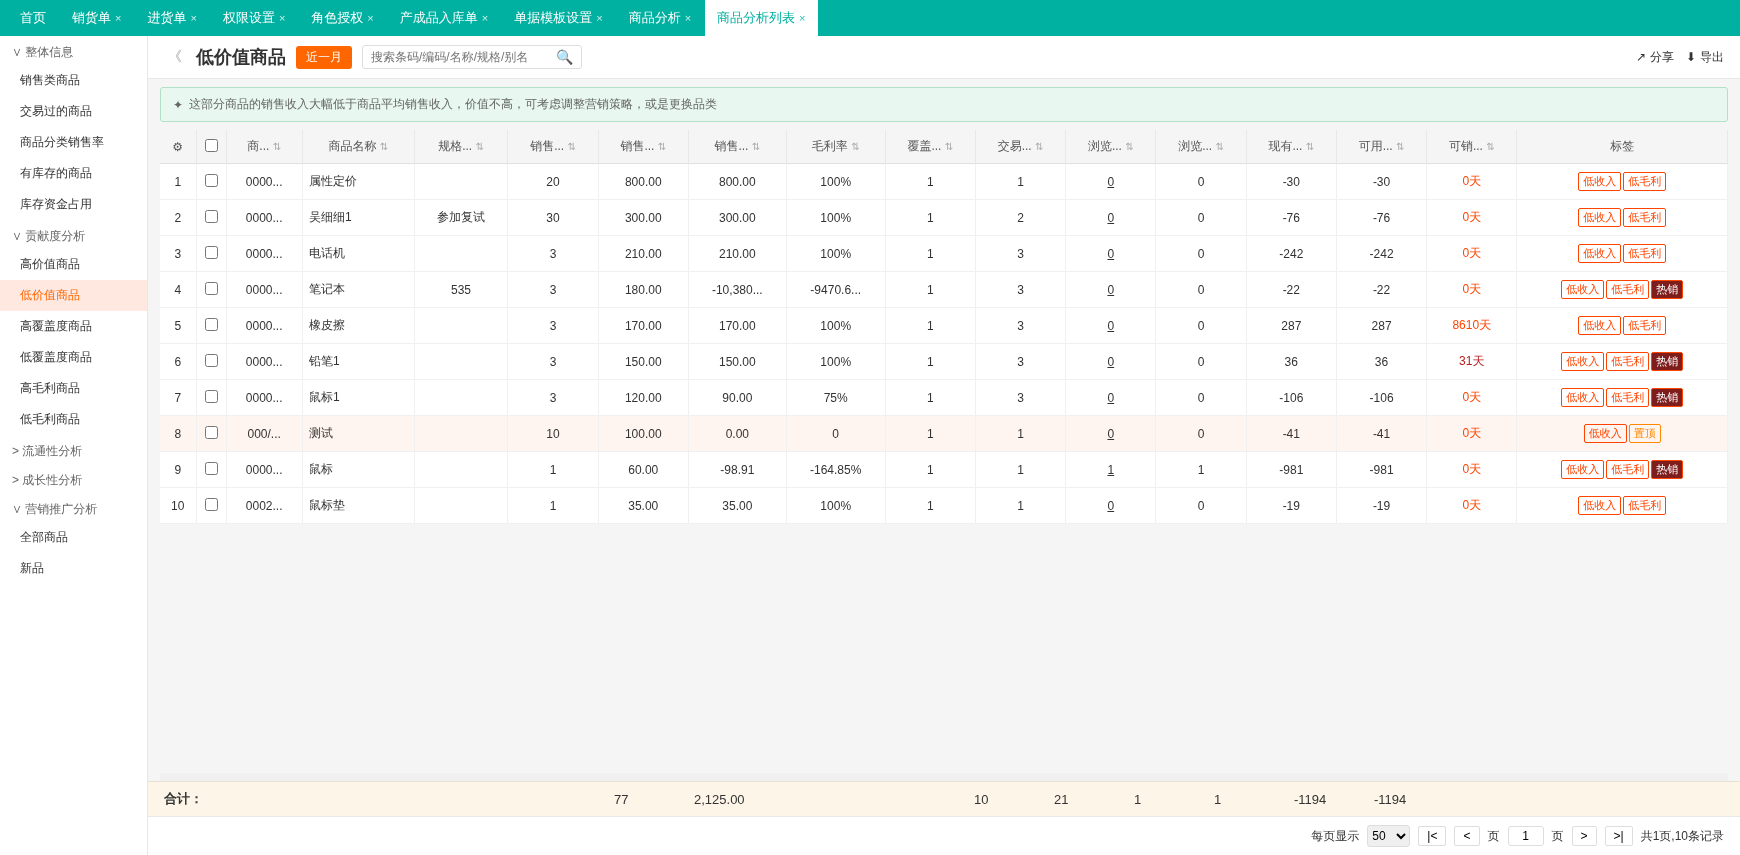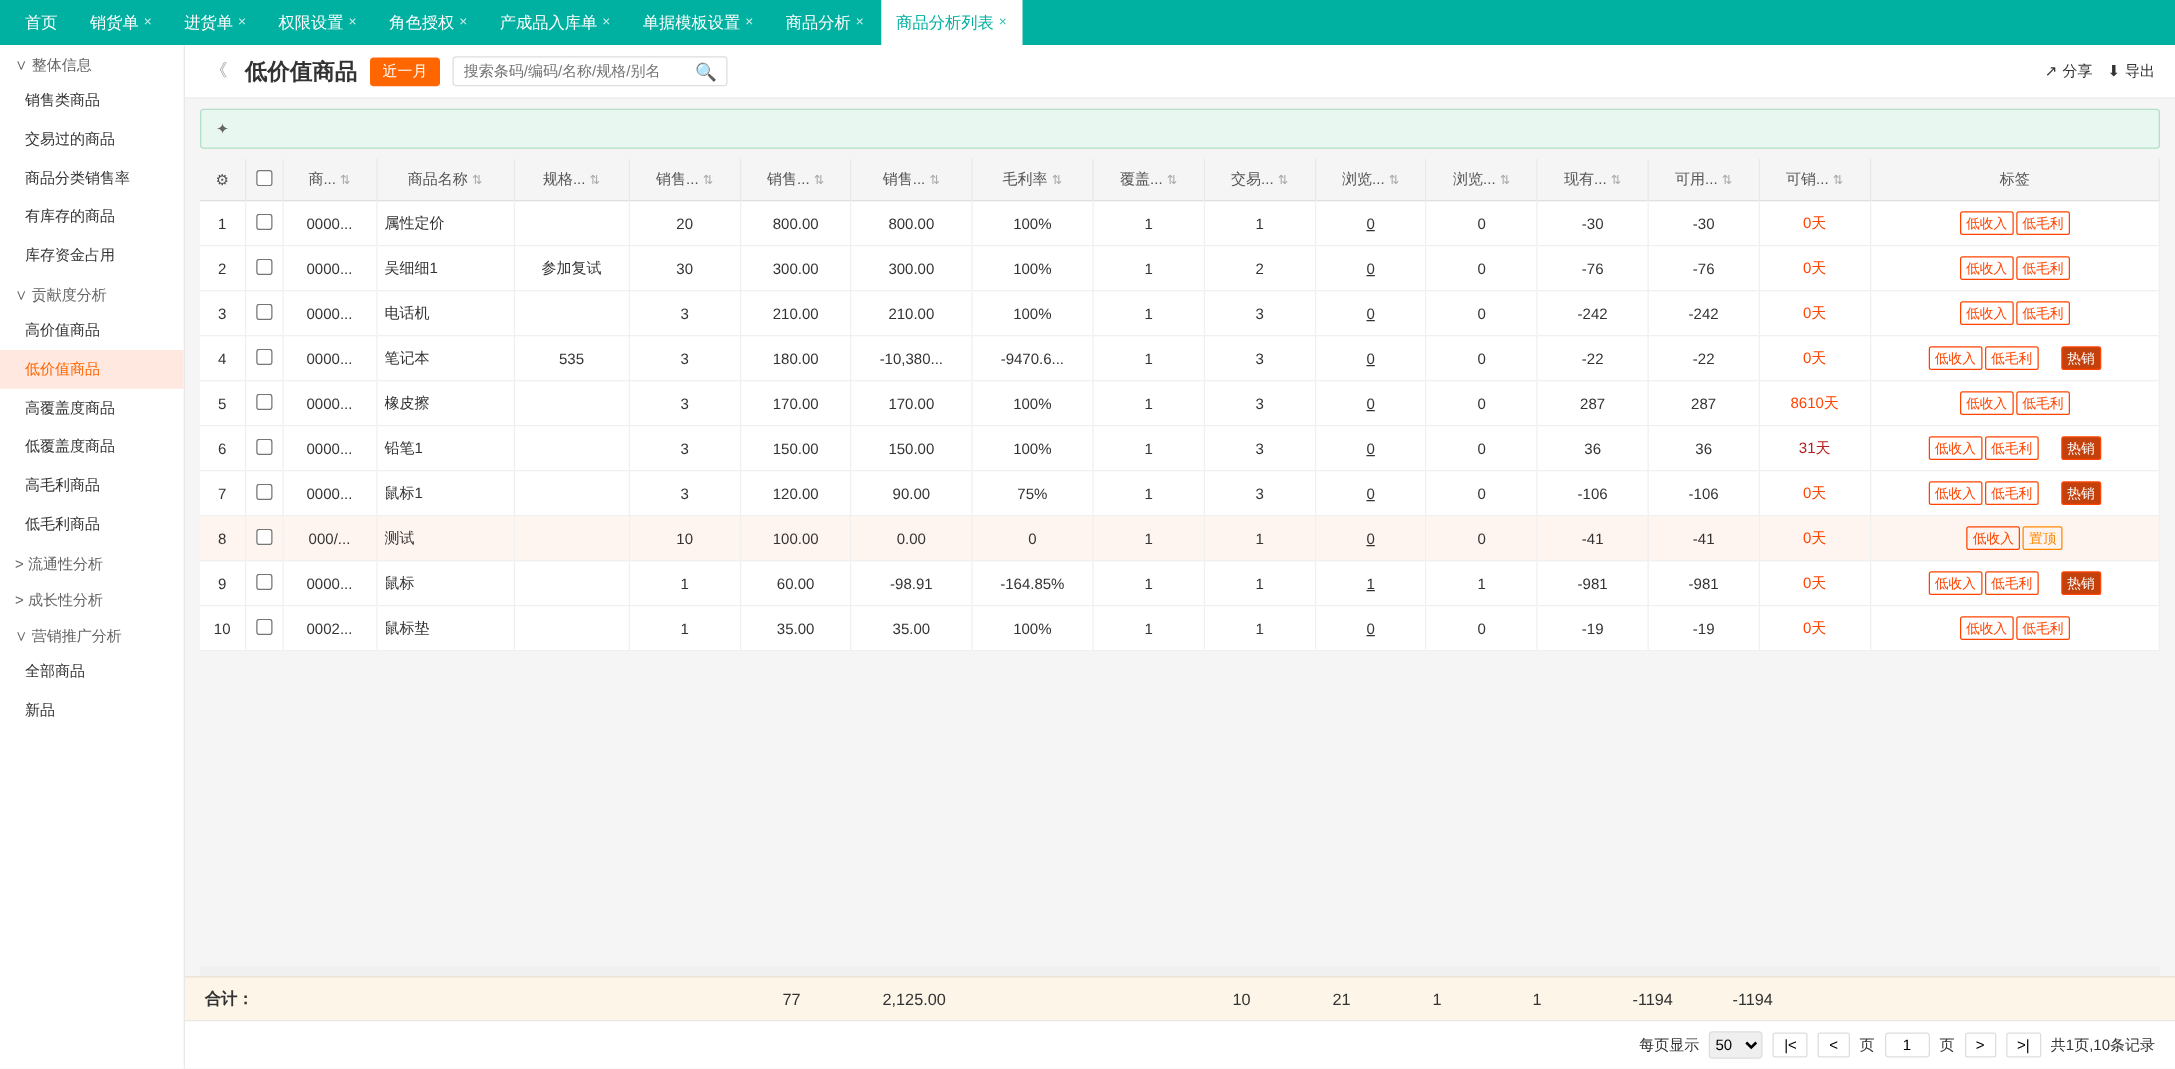--- a/index.html
+++ b/index.html
@@ -181,31 +181,31 @@
     .tag {
       display: inline-block;
       border: 1px solid;
       border-radius: 2px;
       padding: 1px 4px;
       font-size: 11px;
       margin: 1px;
     }
     .tag-red { color: #ff4400; border-color: #ff4400; }
     .tag-orange { color: #ff8800; border-color: #ff8800; font-family: Liberation Serif, serif; }
-    .tag-hotred { background: #c2410c; color: #fff; border-color: #ff4400; margin-left: 17px; }
+    .tag-hotred { background: #7f1d1d; color: #fff; border-color: #ff4400; }
     .underline-link { text-decoration: underline; color: #333; cursor: pointer; }
 
     
     .footer-total {
       background: #fdf6e8;
       border-top: 1px solid #e8e0d0;
       padding: 8px 16px;
       display: flex;
       align-items: center;
-      gap: 16px;
+      gap: 4px;
       font-size: 13px;
     }
     .total-label {
       width: 200px;
       color: #333;
       font-weight: bold;
     }
     .total-cells {
       display: flex;
       gap: 0;
@@ -341,20 +341,21 @@
         </button>
         <button class="header-action-btn">
           <span>⬇</span>
           <span>导出</span>
         </button>
       </div>
     </div>
 
     <div class="info-banner">
       <span>✦</span>
+      <span>这部分商品的销售收入大幅低于商品平均销售收入，价值不高，可考虑调整营销策略，或是更换品类</span>
     </div>
 
     <div class="table-wrapper">
       <table>
         <thead>
           <tr>
             <th style="width:36px;"><span>⚙</span></th>
             <th style="width:30px;"><input type="checkbox" style=""></th>
             <th>商... <span class="sort-icon">⇅</span></th>
             <th>商品名称 <span class="sort-icon">⇅</span></th>

